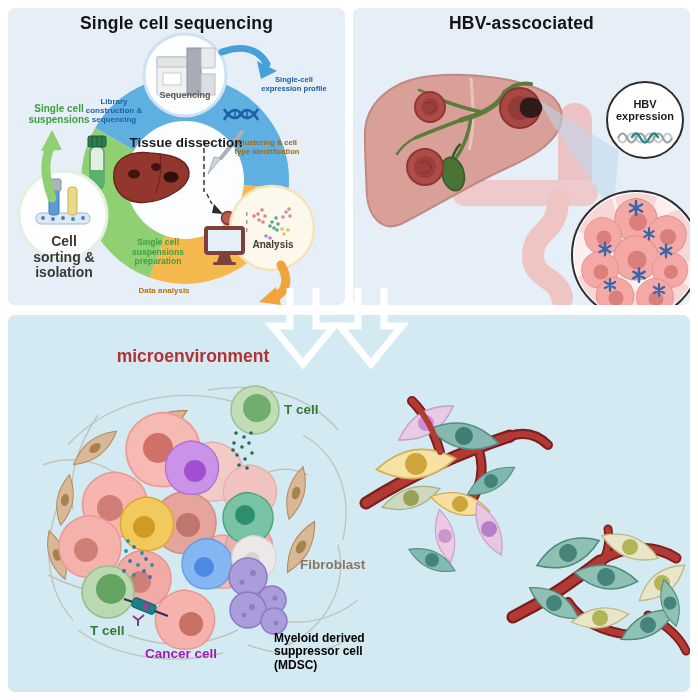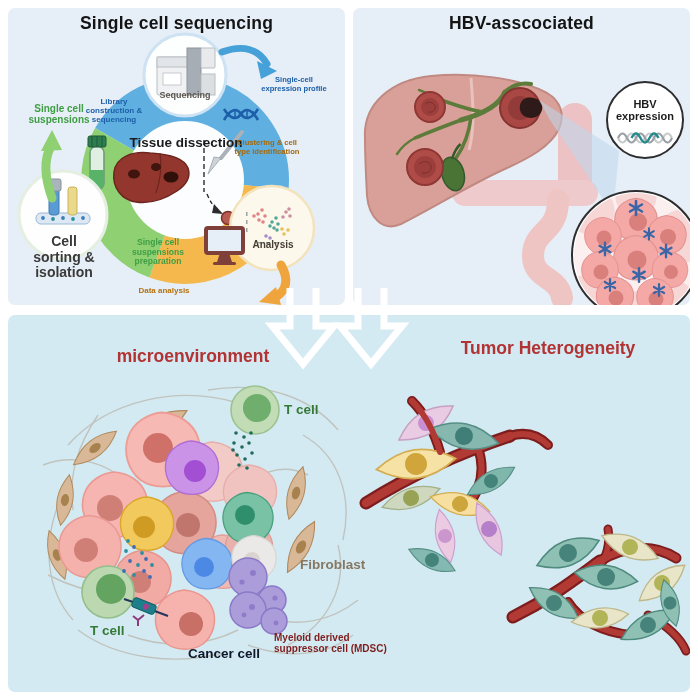--- a/index.html
+++ b/index.html
@@ -521,26 +521,25 @@
             <circle r="8" fill="#46837a"></circle>
           </g>
         <g transform="translate(662,288) rotate(75)">
             <use href="#leaf3" transform="scale(0.75,0.65)" fill="#8ec0b4" stroke="#4f8a7e" stroke-width="1.6"></use>
             <circle r="6.5" fill="#46837a"></circle>
           </g>
       </g>
     </svg>
 
     <div class="lbl ctr red-title" style="left:55px;top:32px;width:260px;">microenvironment</div>
-    <div class="lbl ctr red-title" style="left:405px;top:24px;width:270px;">Tumor Heterogeneity</div>
     <div class="lbl" style="left:276px;top:87px;font-size:13.5px;color:#357a38;">T cell</div>
     <div class="lbl" style="left:292px;top:242px;font-size:13.5px;color:#877864;">Fibroblast</div>
     <div class="lbl" style="left:82px;top:308px;font-size:13.5px;color:#357a38;">T cell</div>
-    <div class="lbl" style="left:137px;top:331px;font-size:13.5px;color:#0f172a;margin-left:43px;">Cancer cell</div>
-    <div class="lbl" style="left:266px;top:317px;width:132px;font-size:10px;color:#7f1d1d;">Myeloid derived suppressor cell (MDSC)</div>
+    <div class="lbl" style="left:137px;top:331px;font-size:13.5px;color:#a21caf;">Cancer cell</div>
+    <div class="lbl" style="left:266px;top:317px;width:132px;font-size:12px;color:#000000;">Myeloid derived suppressor cell (MDSC)</div>
   </div>
 
   <svg id="arrows" viewBox="0 0 150 84">
     <g stroke="#ffffff" stroke-width="7" fill="none" stroke-linejoin="miter">
       <path d="M28,0 L28,38 L10,38 L41,76 L72,38 L54,38 L54,0"></path>
       <path d="M96,0 L96,38 L78,38 L109,76 L140,38 L122,38 L122,0"></path>
     </g>
   </svg>
 
 </div>

